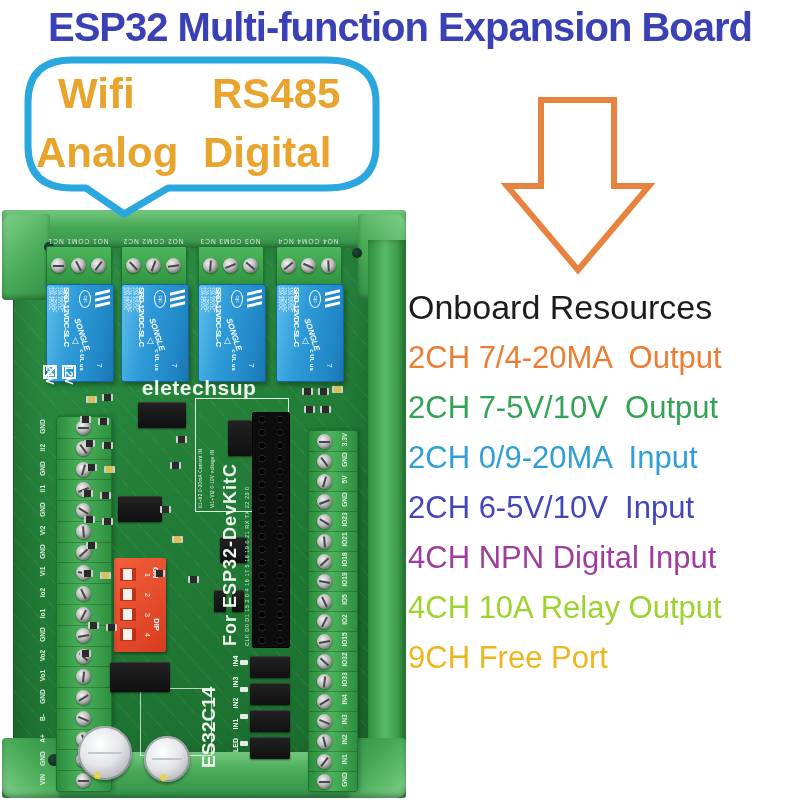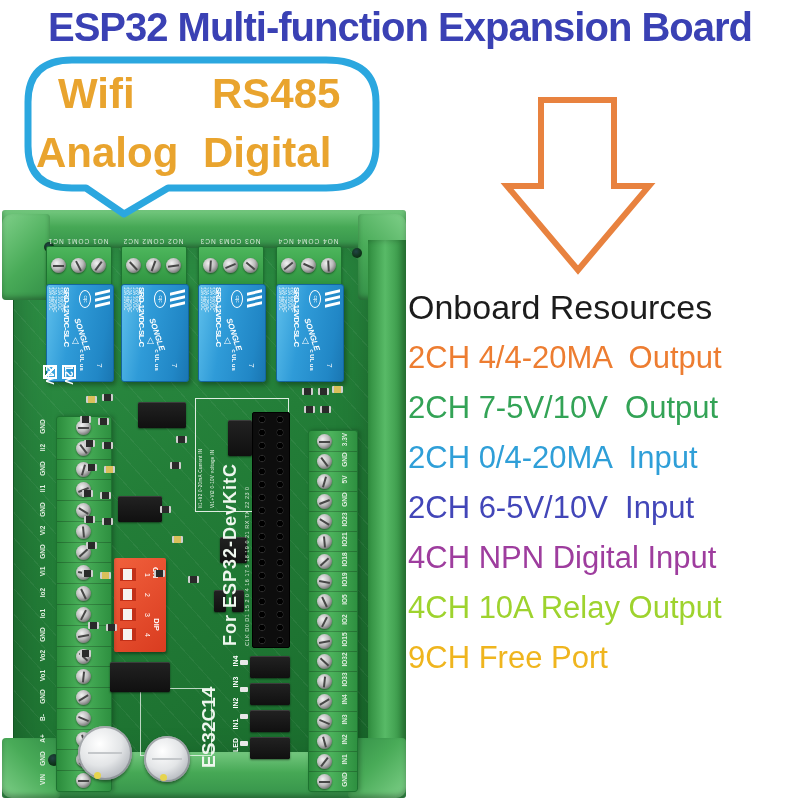--- a/index.html
+++ b/index.html
@@ -126,23 +126,23 @@
 <div class="abs bubble-word" style="left:36px;top:129px;z-index:11">Analog</div>
 <div class="abs bubble-word" style="left:203px;top:129px;z-index:11">Digital</div>
 
 <svg class="abs" style="left:494px;top:94px;z-index:5" width="168" height="182" viewBox="0 0 168 182">
   <path d="M47,6 H120 V92 H155 L84,176 L13,92 H47 Z" fill="#ffffff" stroke="#e8823f" stroke-width="6"></path>
 </svg>
 
 <div id="resources" class="abs">
   <div id="res-heading">Onboard Resources</div>
   <div id="res-list">
-      <div class="res-item" style="color: rgb(237, 125, 49);">2CH 4/4-20MA  Output</div>
+      <div class="res-item" style="color: rgb(237, 125, 49);">2CH 7/4-20MA  Output</div>
       <div class="res-item" style="color: rgb(51, 163, 86);">2CH 7-5V/10V  Output</div>
-      <div class="res-item" style="color: rgb(47, 159, 216);">2CH 0/4-20MA  Input</div>
+      <div class="res-item" style="color: rgb(47, 159, 216);">2CH 0/9-20MA  Input</div>
       <div class="res-item" style="color: rgb(66, 70, 184);">2CH 6-5V/10V  Input</div>
       <div class="res-item" style="color: rgb(158, 61, 158);">4CH NPN Digital Input</div>
       <div class="res-item" style="color: rgb(158, 211, 46);">4CH 10A Relay Output</div>
       <div class="res-item" style="color: rgb(239, 181, 30);">9CH Free Port</div>
     </div>
 </div>
 
 <div id="board" class="abs">
   <div class="pcb"></div>
   <div class="pcb-traces"></div>
@@ -151,20 +151,21 @@
   <div id="wing-tr" class="rail"></div>
   <div id="rail-right" style="z-index:2"></div>
   <div id="rail-bottom" class="rail"></div>
   <div id="wing-bl" class="rail"></div>
   <div id="wing-br" class="rail"></div>
 
   <div class="hole" style="left:42px;top:32px;width:10px;height:10px"></div>
   <div class="hole" style="left:350px;top:38px;width:10px;height:10px"></div>
   <div class="hole" style="left:46px;top:544px;width:12px;height:12px"></div>
 
+  <div id="brand">eletechsup</div>
 
   <div id="silk-box"></div>
   <div id="silk-cur" class="vtext">Ii1+Ii2 0-20mA Current IN</div>
   <div id="silk-volt" class="vtext">Vi1+Vi2 0-10V voltage IN</div>
 
   <div class="socket"></div>
   <div id="for-label" class="vtext">For ESP32-DevKitC</div>
   <div id="pin-row" class="vtext">CLK D0 D1 15 2 0 4 16 17 5 18 19 0 21 RX TX 22 23 0</div>
   <div id="model-text" class="vtext">ES32C14</div>
 

